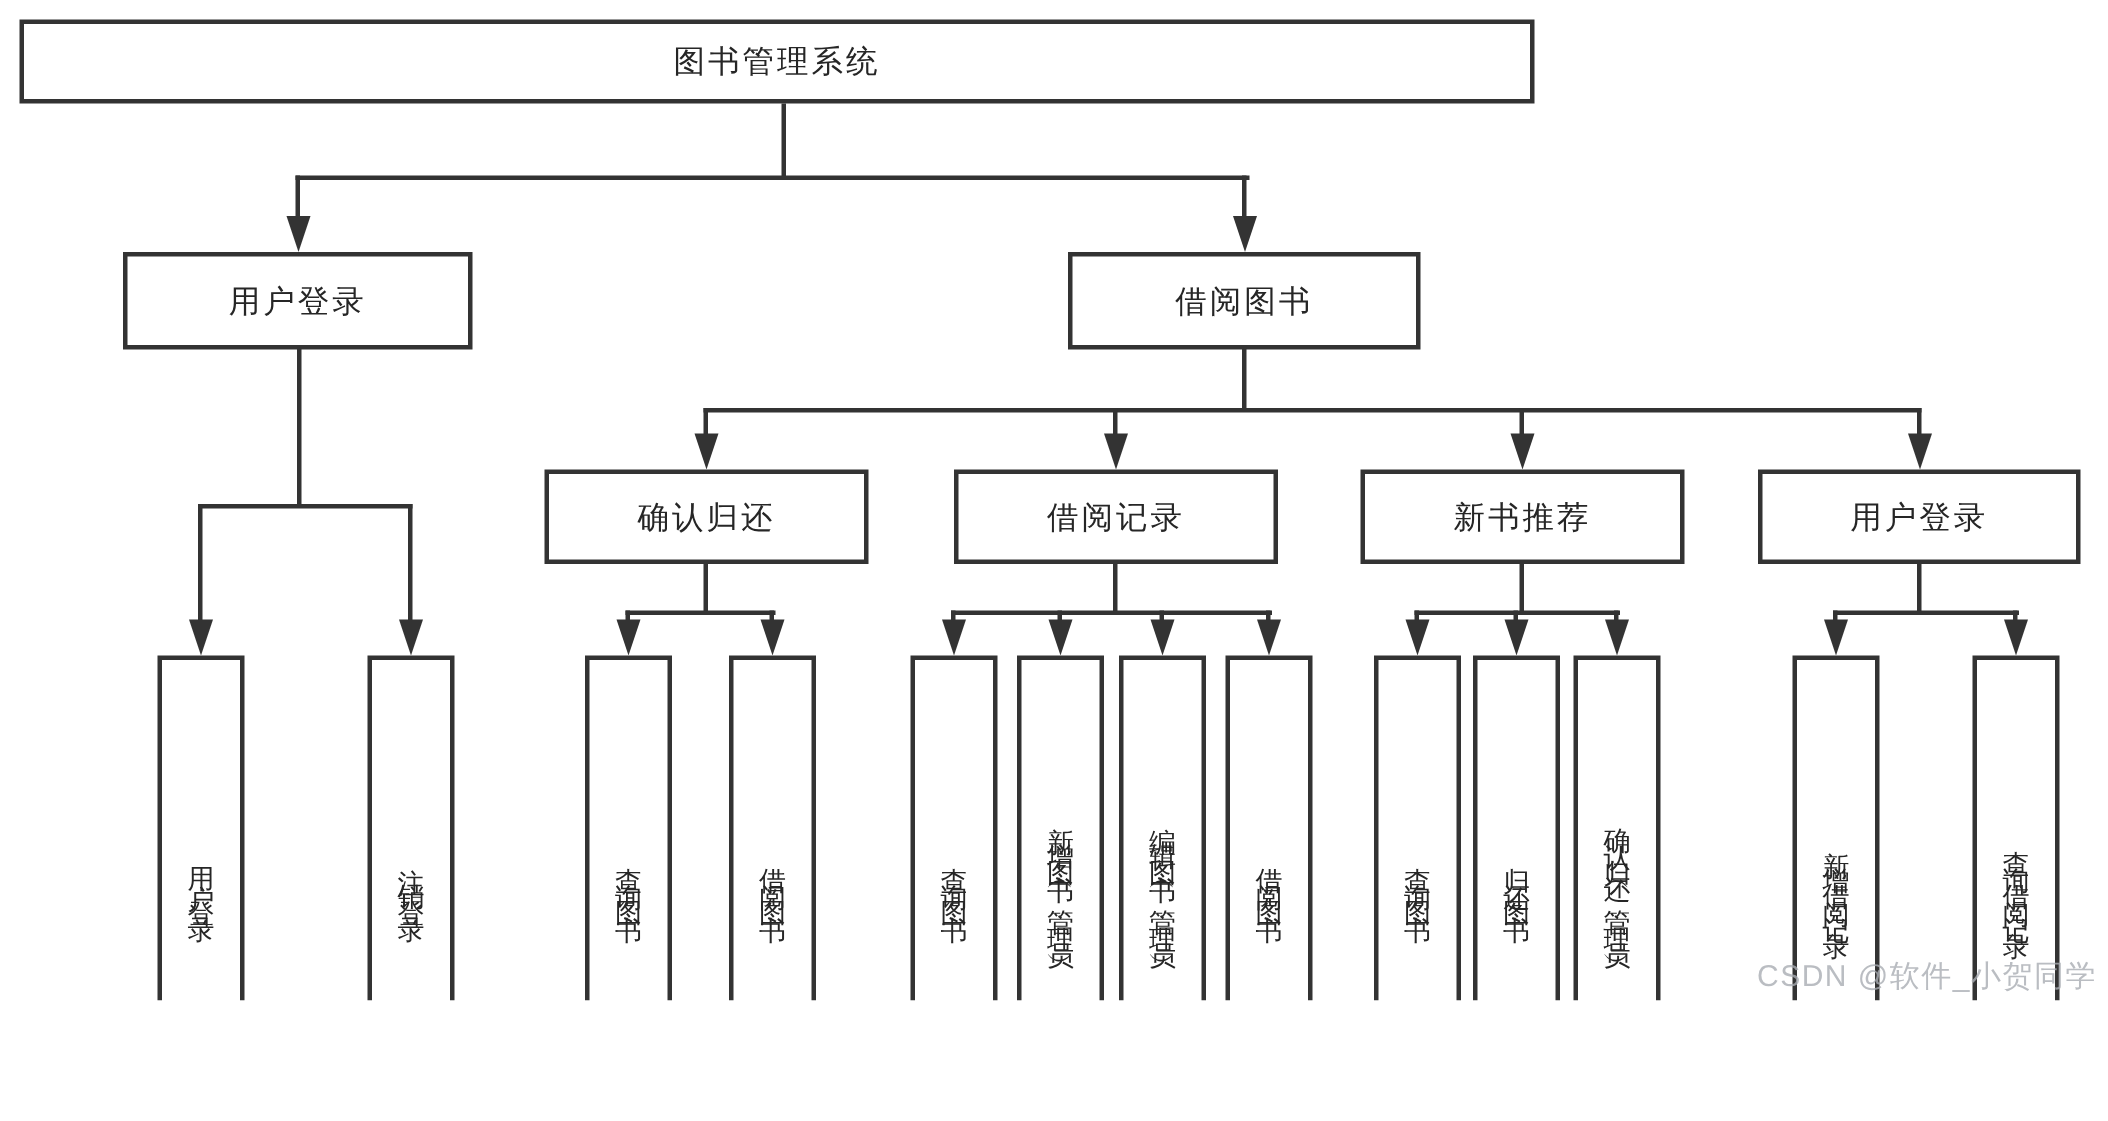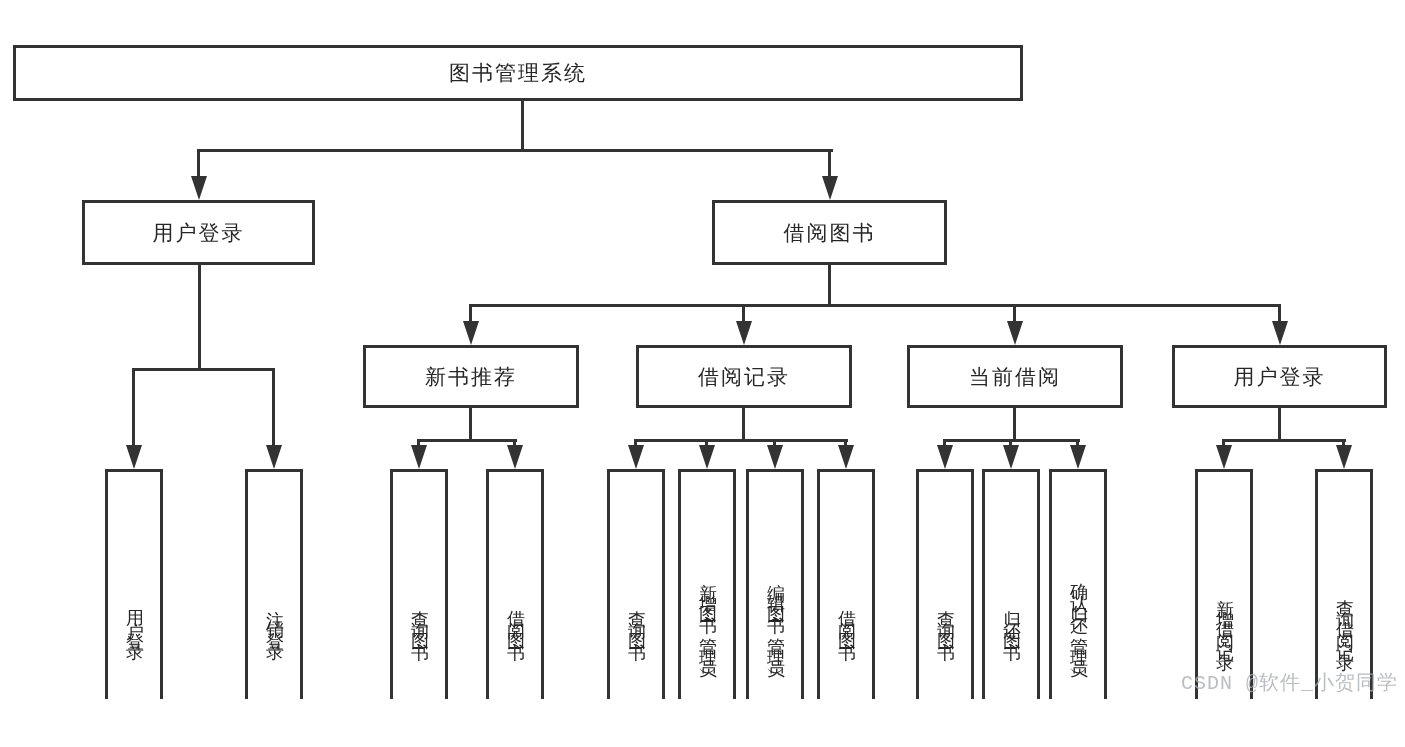--- a/index.html
+++ b/index.html
@@ -6,23 +6,22 @@
     --line:#333333;
     --text:#262626;
     --wm:#a9adb3;
     --bg:#ffffff;
   }
   html,body{margin:0;padding:0;background:var(--bg);}
   .canvas{
     position:relative;
     width:1405px;height:667px;
     background:var(--bg);
-    font-family:Liberation Mono, monospace;
+    font-family:Liberation Sans, sans-serif;
     overflow:hidden;
-    margin-top:32px;
   }
   .box{
     position:absolute;
     box-sizing:border-box;
     border:3px solid var(--line);
     background:#fff;
     display:flex;
     align-items:center;
     justify-content:center;
     color:var(--text);
@@ -94,27 +93,27 @@
   <div class="vl" style="left:469px;top:272px;height:19px"></div>
   <div class="arr" style="left:463px;top:289px"></div>
   <div class="vl" style="left:742px;top:272px;height:19px"></div>
   <div class="arr" style="left:736px;top:289px"></div>
   <div class="vl" style="left:1013px;top:272px;height:19px"></div>
   <div class="arr" style="left:1007px;top:289px"></div>
   <div class="vl" style="left:1278px;top:272px;height:19px"></div>
   <div class="arr" style="left:1272px;top:289px"></div>
 
   <div class="box" style="left:363px;top:313px;width:216px;height:63px">
-    <span class="head-label">新书推荐</span>
+    <span class="head-label">确认归还</span>
   </div>
   <div class="box" style="left:636px;top:313px;width:216px;height:63px">
     <span class="head-label">借阅记录</span>
   </div>
   <div class="box" style="left:907px;top:313px;width:216px;height:63px">
-    <span class="head-label">当前借阅</span>
+    <span class="head-label">新书推荐</span>
   </div>
   <div class="box" style="left:1172px;top:313px;width:215px;height:63px">
     <span class="head-label">用户登录</span>
   </div>
 
   <div class="vl" style="left:469px;top:376px;height:33px"></div>
   <div class="hl" style="left:417px;top:407px;width:100px"></div>
   <div class="vl" style="left:417px;top:407px;height:8px"></div>
   <div class="arr" style="left:411px;top:413px"></div>
   <div class="vl" style="left:513px;top:407px;height:8px"></div>

